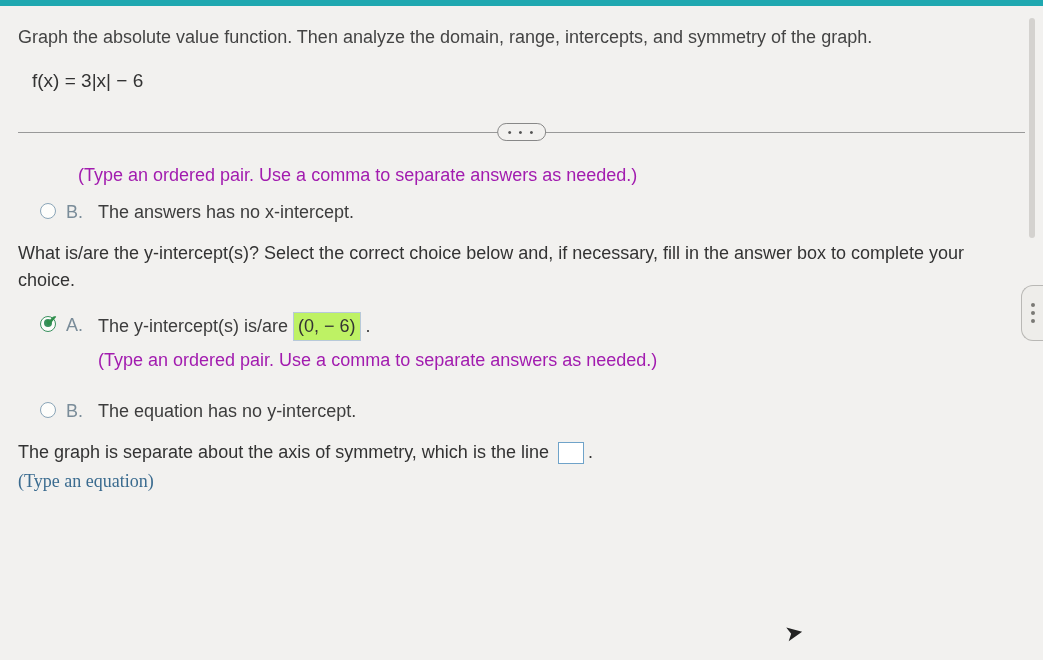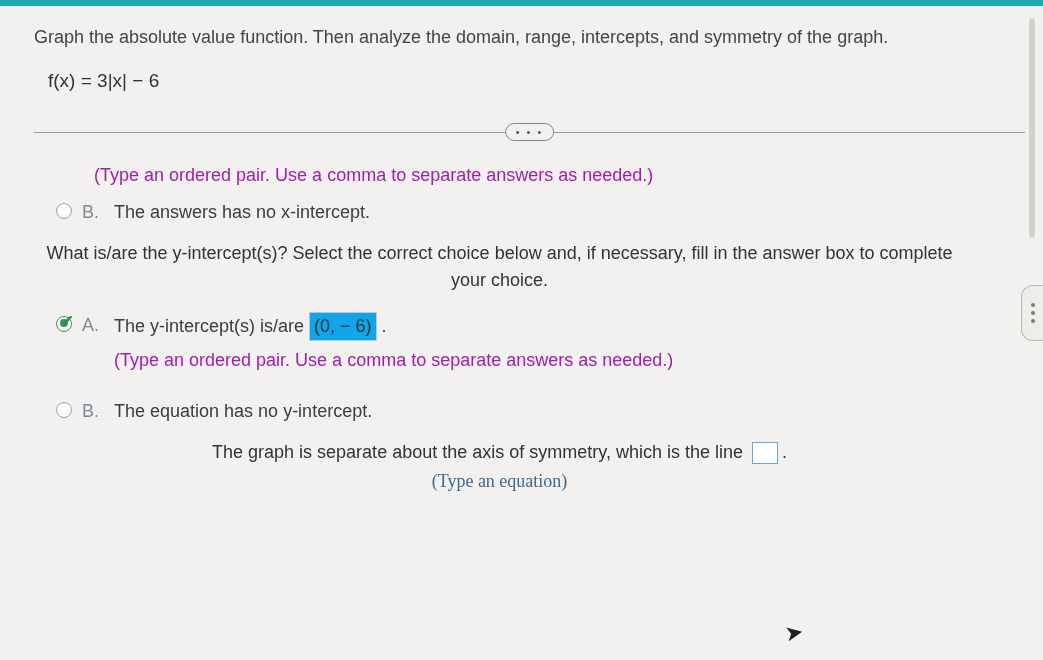--- a/index.html
+++ b/index.html
@@ -14,21 +14,21 @@
       height: 660px;
       position: relative;
       overflow: hidden;
     }
     .top-bar {
       height: 6px;
       background: #1fa8b0;
       width: 100%;
     }
     .content {
-      padding: 18px 18px 18px 34px;
+      padding: 18px 18px 18px 18px;
       color: #3d3d3d;
       font-size: 18px;
       line-height: 1.5;
     }
     .prompt {
       color: #444;
       margin-bottom: 16px;
       padding-right: 60px;
     }
     .equation {
@@ -122,25 +122,24 @@
       color: #3d3d3d;
       flex: 1;
     }
     .question-block {
       margin-top: 6px;
       color: #333;
     }
     .no-indent {
       padding-left: 0;
       padding-right: 60px;
-      text-align: center;
     }
     .answer-box {
       display: inline-block;
-      background: #0ea5e9;
+      background: #bef264;
       border: 1px solid #b7c9d9;
       padding: 0 4px;
       color: #333;
     }
     .input-box {
       display: inline-block;
       width: 26px;
       height: 22px;
       border: 1px solid #6fa3c9;
       background: #fff;

